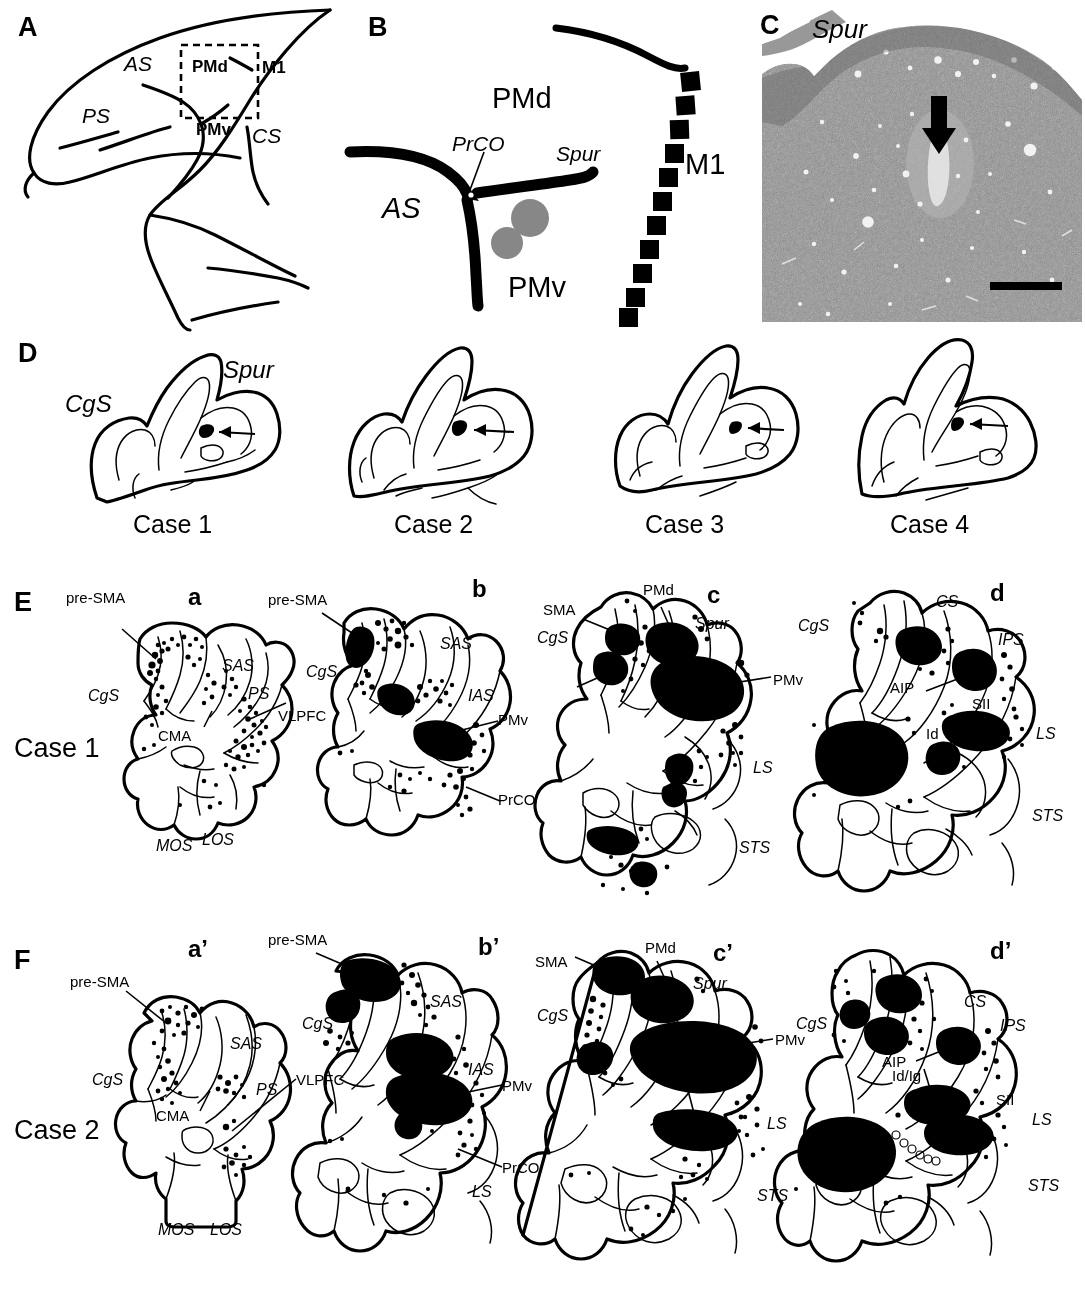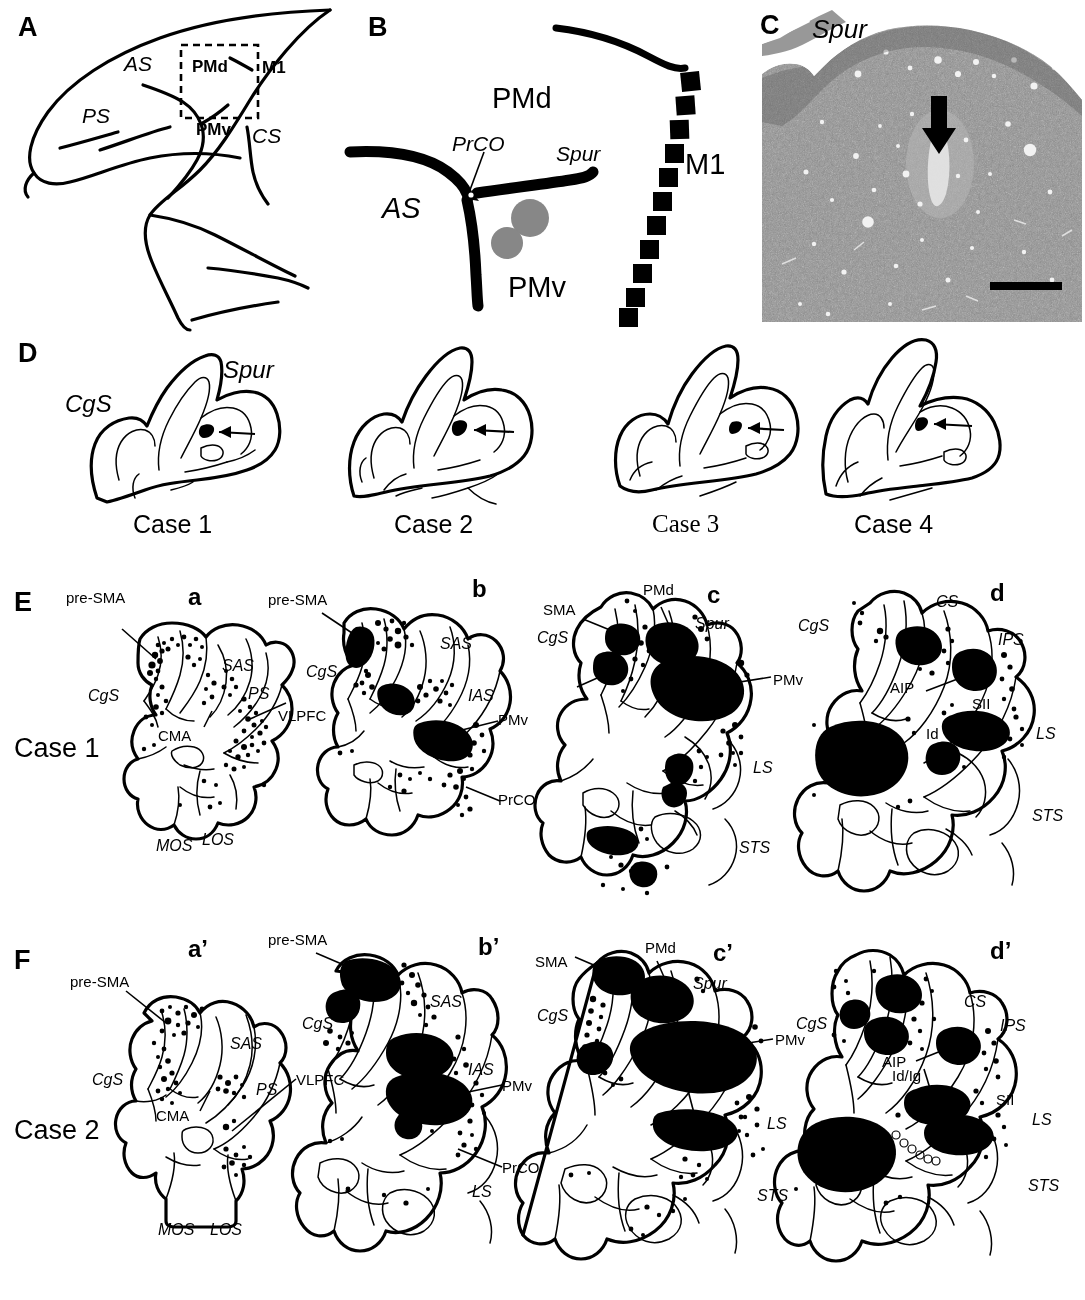--- a/index.html
+++ b/index.html
@@ -257,24 +257,24 @@
         <path class="stroke-in" d="M30 150 C34 140 42 134 52 132"></path>
         <path class="stroke-in" d="M56 160 C64 154 74 148 82 146"></path>
         <path class="stroke-in" d="M100 166 C112 162 124 158 136 152"></path>
         <path class="stroke-in" d="M146 116 C154 112 162 112 166 116 C170 120 168 126 162 128 C156 130 148 128 146 124 Z"></path>
         <path class="solidblk" d="M132 92 C138 90 142 92 142 95 C142 100 137 104 132 104 C128 104 128 95 132 92 Z"></path>
         <g>
           <path class="leader" style="stroke-width:2.2" d="M184 100 L148 98"></path>
           <path class="solidblk" d="M148 98 L160 92 L160 104 Z"></path>
         </g>
       </svg>
-      <div class="caselabel" style="left:52px;top:180px;font-family:Liberation Serif, serif;">Case 3</div>
-    </div>
-
-    <div class="panel" style="left:804px;top:0;width:230px;height:200px;">
+      <div class="caselabel" style="left:45px;top:180px;">Case 3</div>
+    </div>
+
+    <div class="panel" style="left:840px;top:0;width:230px;height:200px;">
       <svg width="230" height="175" viewBox="0 0 230 175">
         <path class="stroke-out" d="M22 164 C18 146 18 124 22 106 C26 88 36 76 46 70 C54 66 60 68 64 74 C68 60 76 42 88 28 C100 14 112 8 122 10 C130 12 134 20 132 32 C130 46 124 62 116 76 C128 70 144 66 158 68 C172 70 184 80 190 92 C196 104 198 118 194 128 C190 138 180 144 168 148 C152 152 132 154 114 156 C96 158 76 160 60 164 C46 167 32 168 22 164 Z"></path>
         <path class="stroke-in" d="M44 152 C40 138 40 120 46 106 C52 92 62 84 70 84 C76 84 80 90 80 98"></path>
         <path class="stroke-in" d="M84 130 C82 112 86 92 94 76 C102 60 110 46 118 38 C124 32 130 34 130 42 C130 52 124 68 116 82 C108 96 98 110 92 122"></path>
         <path class="stroke-in" d="M116 82 C126 76 138 74 148 78 C158 82 164 90 166 100 C168 110 164 120 156 126"></path>
         <path class="stroke-in" d="M96 136 C110 134 126 130 138 126"></path>
         <path class="stroke-in" d="M32 156 C36 144 44 136 54 132"></path>
         <path class="stroke-in" d="M56 166 C62 158 70 152 78 148"></path>
         <path class="stroke-in" d="M86 170 C100 166 114 162 128 158"></path>
         <path class="stroke-in" d="M140 122 C148 118 156 118 160 122 C164 126 162 132 156 134 C150 136 142 134 140 130 Z"></path>

